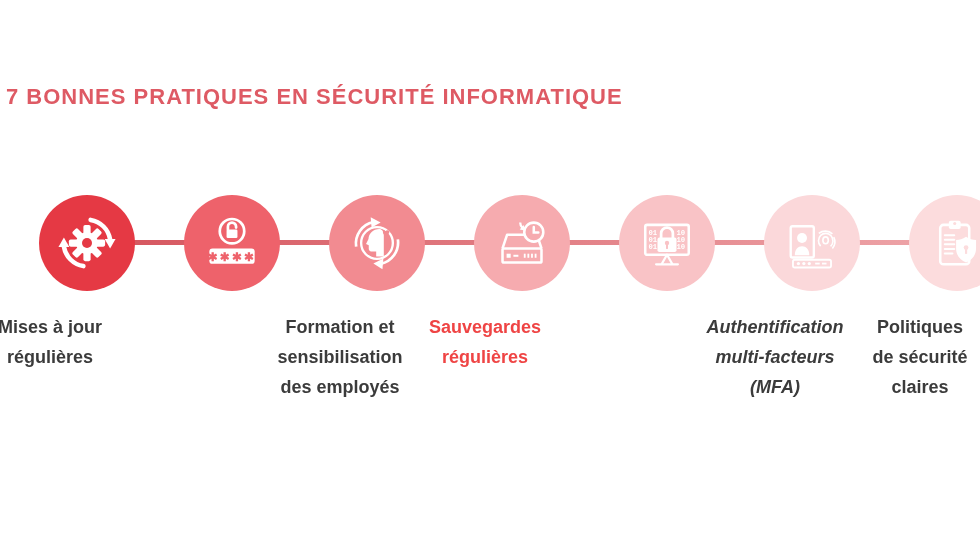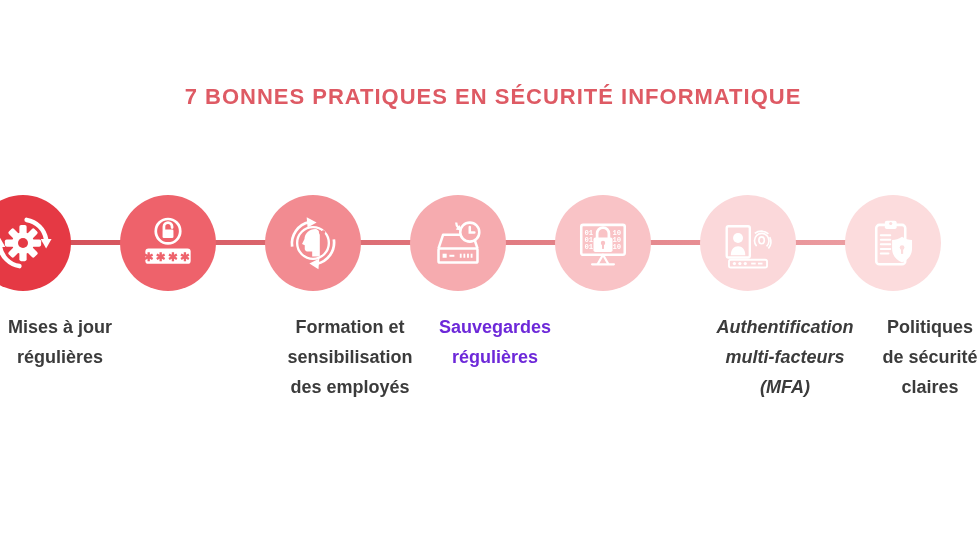--- a/index.html
+++ b/index.html
@@ -1,30 +1,30 @@
 <!DOCTYPE html>
 <html><head>
 <meta charset="utf-8">
 <style>
   html,body{margin:0;padding:0;}
   body{
     width:980px;height:552px;position:relative;overflow:hidden;
     background:#ffffff;font-family:"Liberation Sans",sans-serif;
   }
   .title{
-    position:absolute;top:84px;left:6px;right:0;text-align:center;
+    position:absolute;top:84px;left:6px;right:0;
     font-weight:bold;font-size:22px;letter-spacing:1px;
   }
   .connector{
     position:absolute;top:240px;left:55px;width:870px;height:5px;
     border-radius:3px;z-index:0;
   }
   .item{
     position:absolute;top:195px;width:160px;
-    display:flex;flex-direction:column;align-items:flex-start;
+    display:flex;flex-direction:column;align-items:flex-end;
   }
   .circle{
     width:96px;height:96px;border-radius:50%;position:relative;z-index:1;
     display:flex;align-items:center;justify-content:center;flex:0 0 auto;
   }
   .icon{display:block;width:58px;height:58px;}
   .icon svg{display:block;width:58px;height:58px;}
   .label{
     margin-top:21px;font-weight:bold;font-size:18px;line-height:30px;
     text-align:center;white-space:pre-line;width:170px;
@@ -114,21 +114,21 @@
       <rect x="42" y="43.8" width="2" height="4.5"></rect>
             <rect x="46" y="43.8" width="2" height="4.5"></rect>
     </g>
     <path d="M30 9.5 a8.5 8.5 0 0 0 2.5 6" fill="none" stroke="#fff" stroke-width="2.5"></path>
     <polygon points="36.5,18.5 29.5,17 33.5,12" fill="#fff"></polygon>
     <circle cx="45" cy="20" r="10.5" fill="#f6abaf" stroke="#fff" stroke-width="2.8"></circle>
     <path d="M45 14.5 V20.5 h5" fill="none" stroke="#fff" stroke-width="2.8" stroke-linecap="round"></path>
   </svg>
       </span>
     </div>
-  <div class="label" style="color: #6d28d9;">Sauvegardes
+  <div class="label" style="color: #ef4444;">Sauvegardes
 régulières</div>
 </div>
 <div class="item" style="left: 555px;">
   <div class="circle" style="background: rgb(249, 195, 198);">
       <span class="icon">
         <svg viewBox="0 0 64 64">
     <rect x="8" y="12" width="48" height="33" rx="2" fill="none" stroke="#fff" stroke-width="2.8"></rect>
     <path d="M26 55.5 L32 45 L38 55.5" fill="none" stroke="#fff" stroke-width="2.5" stroke-linejoin="round"></path>
     <path d="M20 55.5 H44" stroke="#fff" stroke-width="2.5" stroke-linecap="round"></path>
     <g fill="#fff" font-size="8" font-weight="bold" font-family="'Liberation Mono',monospace">

